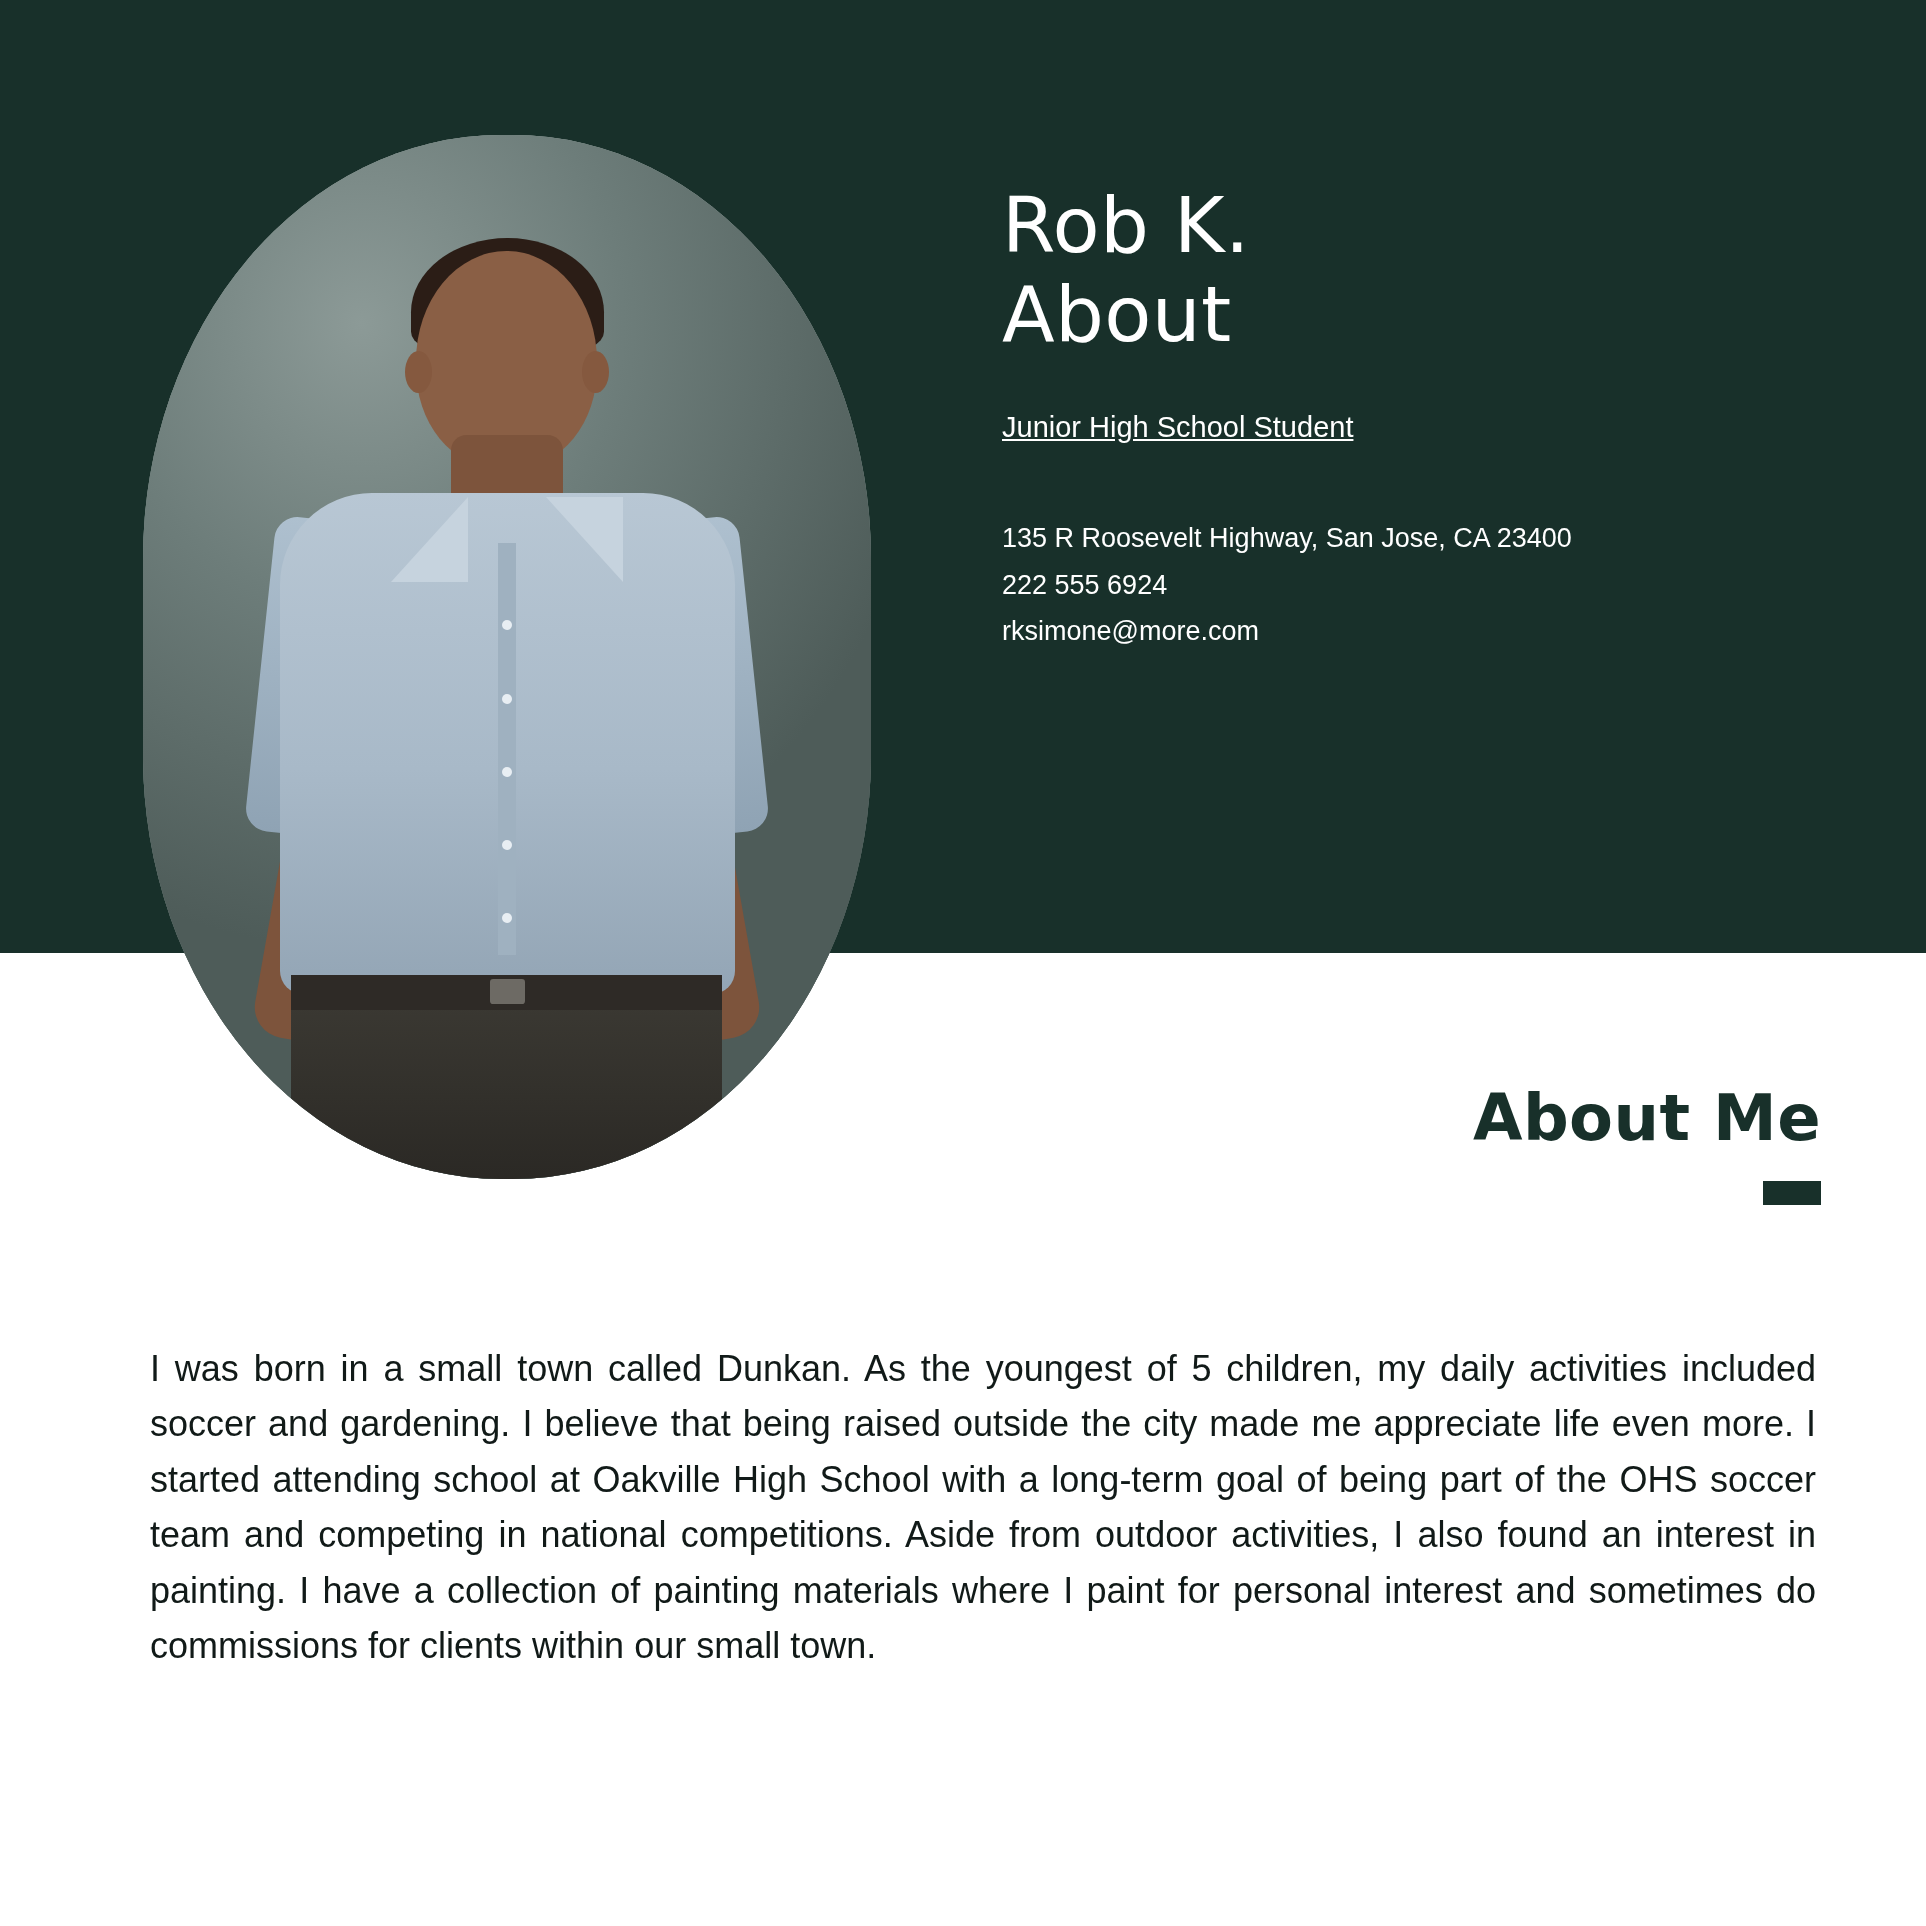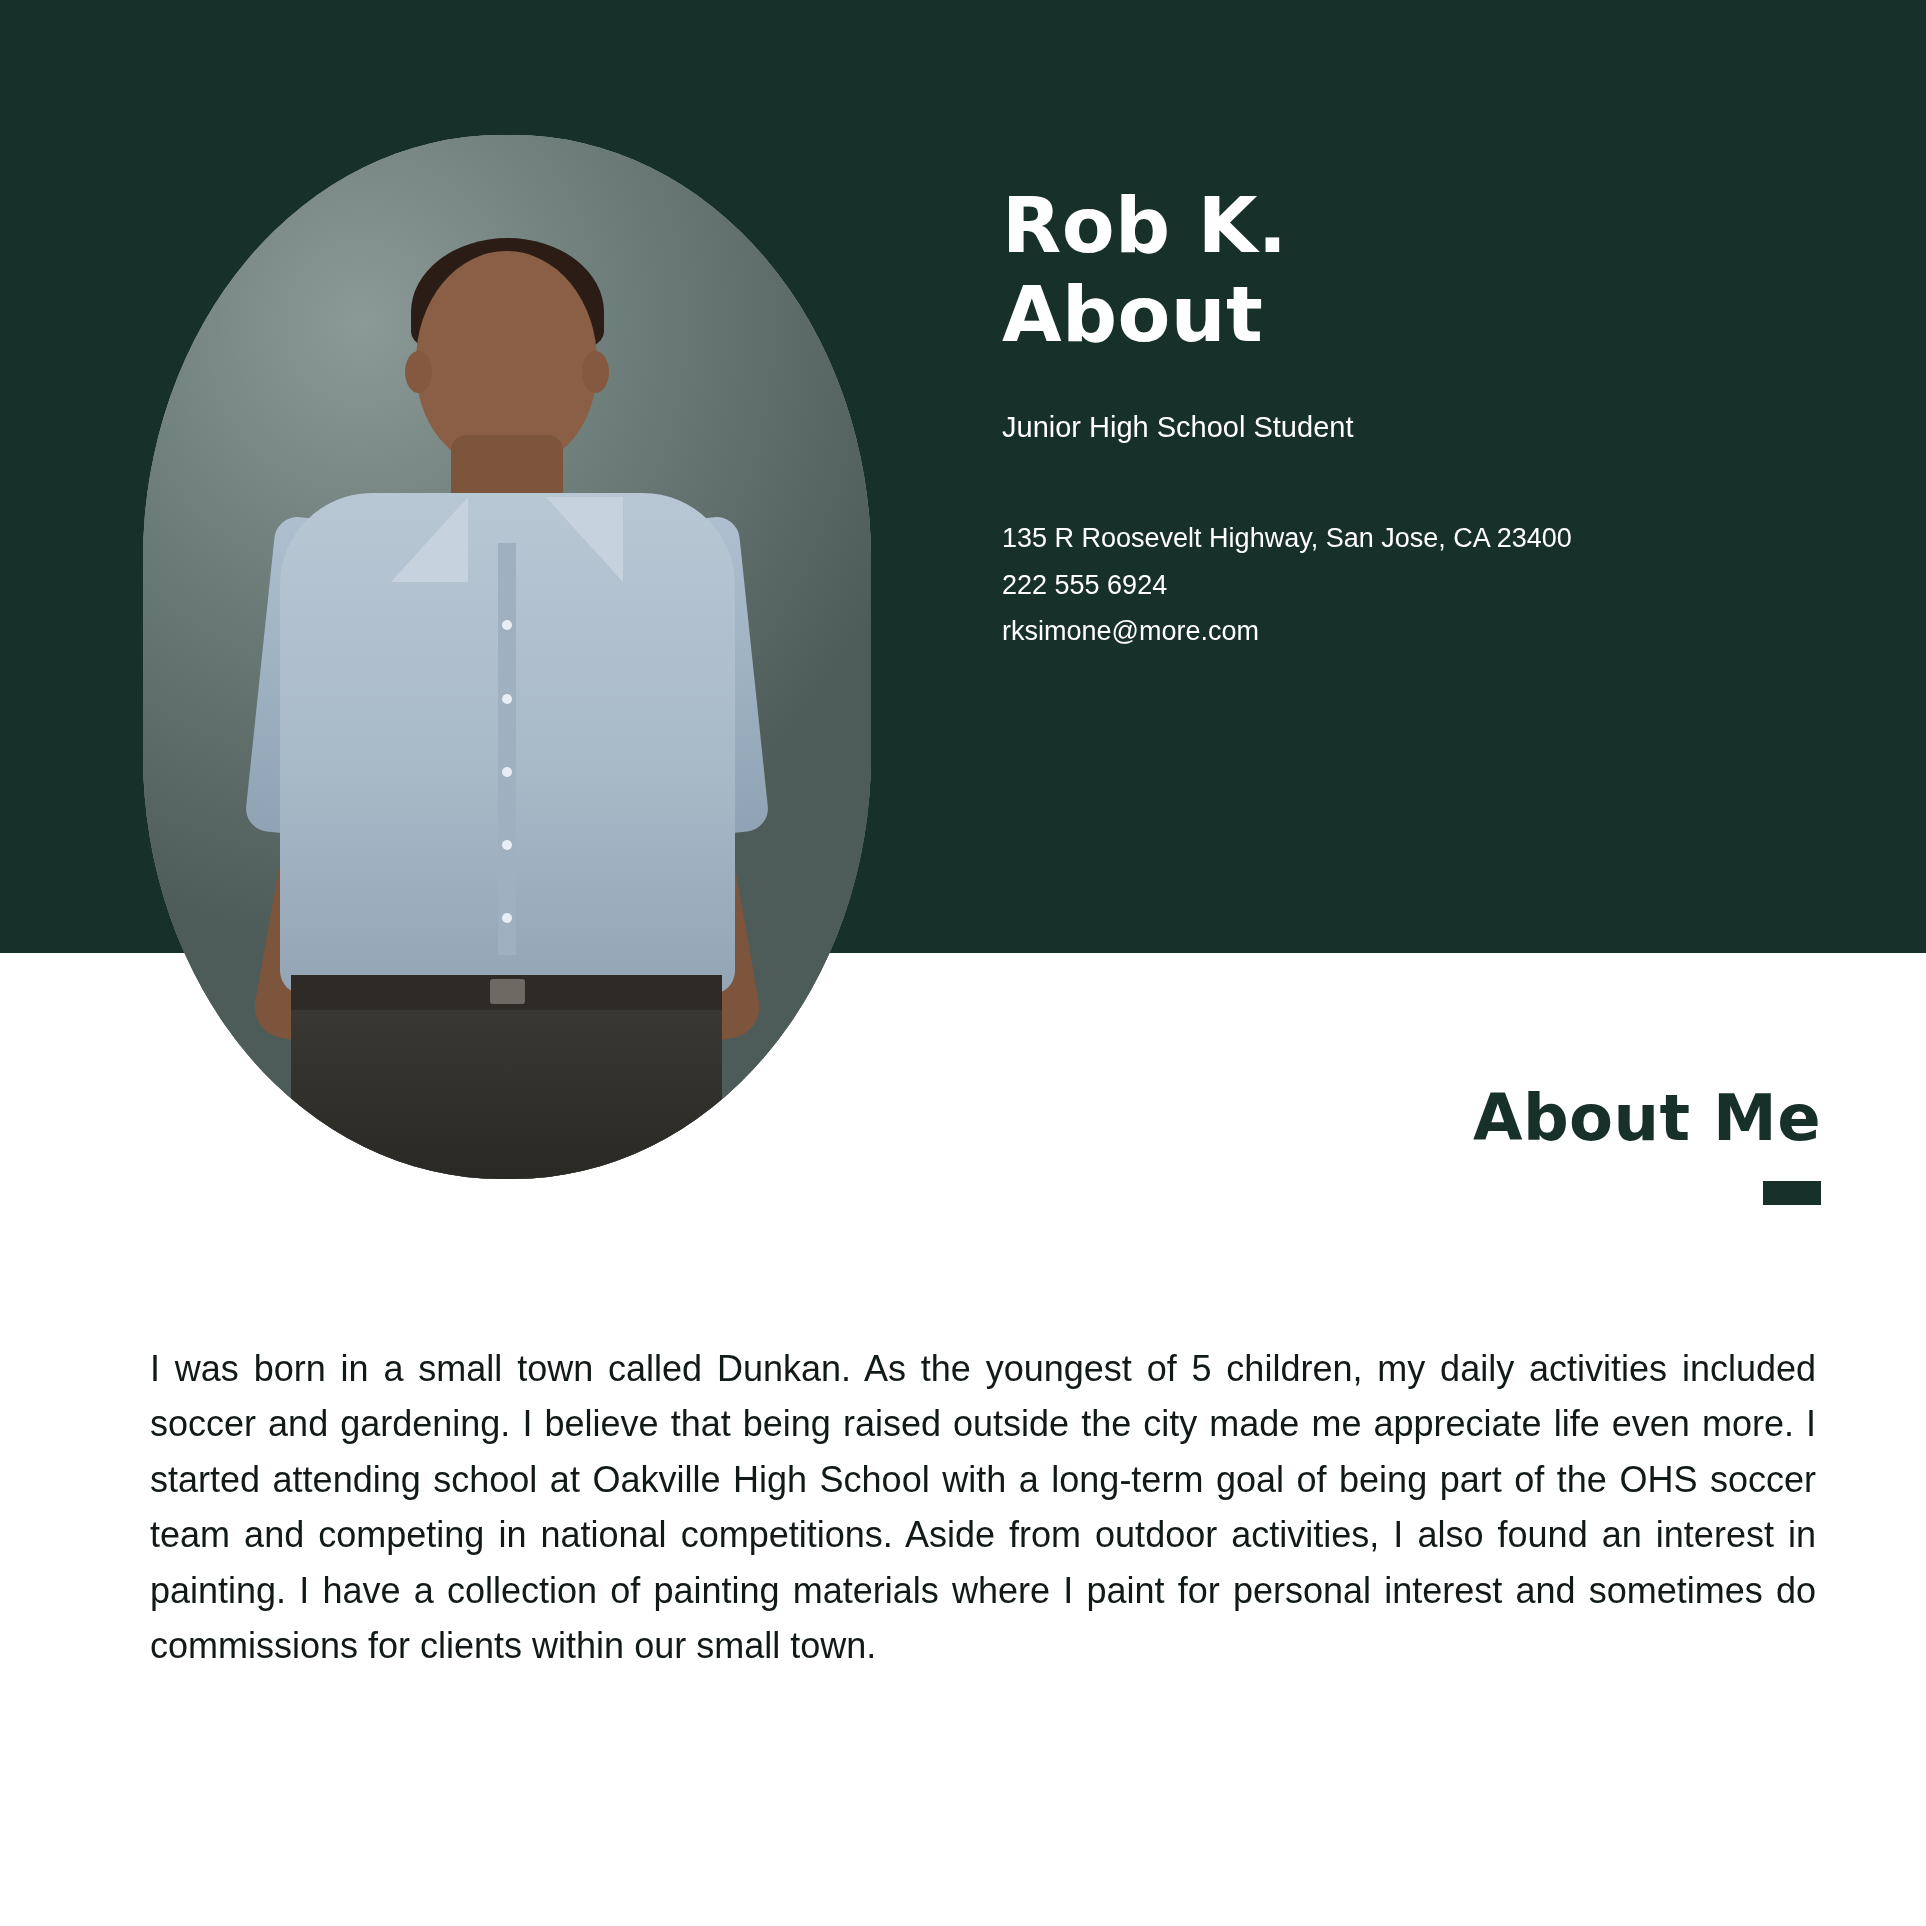--- a/index.html
+++ b/index.html
@@ -183,33 +183,34 @@
 
   
   .header-text {
     position: absolute;
     left: 1002px;
     top: 181px;
     width: 847px;
   }
   .name {
     font-family: "DejaVu Sans", sans-serif;
-    font-weight: 700;
+    font-weight: 400;
     color: #ffffff;
     font-size: 77px;
     line-height: 1.16;
     letter-spacing: 0.4px;
     margin: 0;
   }
   .role {
     color: #ffffff;
     font-size: 29px;
     line-height: 1.3;
     margin: 49px 0 0 0;
     font-weight: 400;
+    text-decoration: underline;
   }
   .contact {
     margin-top: 69px;
   }
   .contact div {
     color: #ffffff;
     font-size: 27px;
     line-height: 1.72;
     font-weight: 400;
   }

